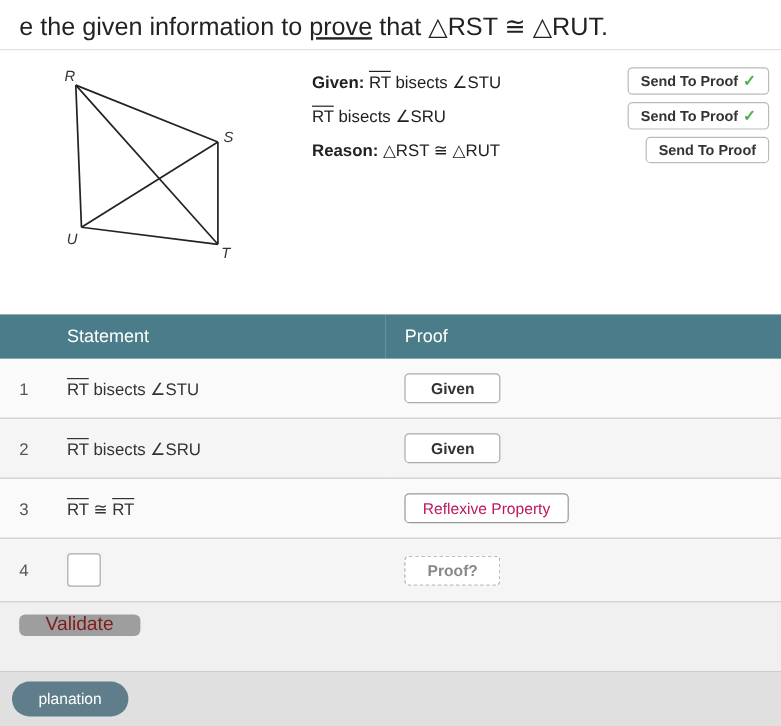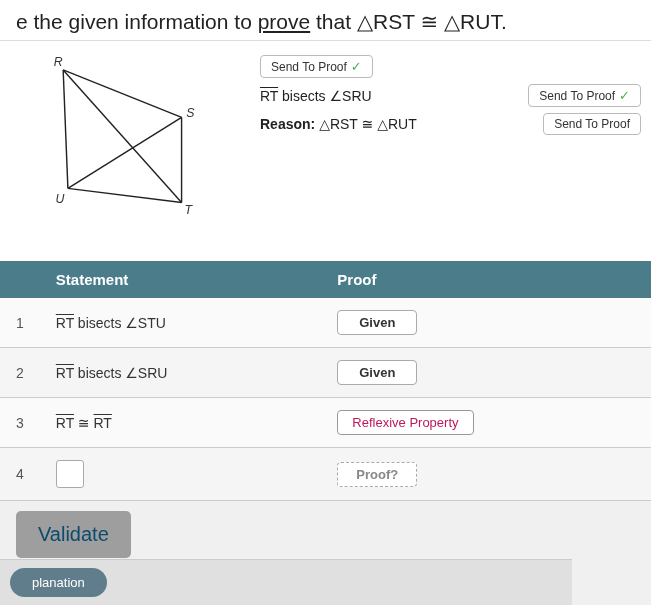--- a/index.html
+++ b/index.html
@@ -62,20 +62,21 @@
       border: 1.5px solid #bbb;
       border-radius: 4px;
       padding: 3px 10px;
       font-size: 12px;
       cursor: pointer;
       display: flex;
       align-items: center;
       gap: 4px;
       white-space: nowrap;
       color: #333;
+      font-weight: bold;
     }
 
     .send-btn .check-icon {
       color: #4caf50;
       font-size: 13px;
     }
 
     .overline { text-decoration: overline; }
 
     
@@ -87,21 +88,21 @@
 
     .proof-table thead tr {
       background: #4a7c8a;
       color: #fff;
     }
 
     .proof-table thead th {
       padding: 10px 16px;
       text-align: left;
       font-size: 15px;
-      font-weight: 700;
+      font-weight: 400;
     }
 
     .proof-table tbody tr {
       border-bottom: 1.5px solid #ccc;
       background: #fafafa;
     }
 
     .proof-table tbody tr:nth-child(even) {
       background: #f5f5f5;
     }
@@ -150,38 +151,38 @@
       height: 28px;
       display: inline-flex;
       align-items: center;
       justify-content: center;
       background: #fff;
       vertical-align: middle;
     }
 
     .validate-btn {
       background: #9e9e9e;
-      color: #0c4a6e;
+      color: #7f1d1d;
       border: none;
       border-radius: 5px;
-      padding: 12px 22px;
-      font-size: 20px;
+      padding: 0 22px;
+      font-size: 16px;
       cursor: pointer;
       margin: 10px 16px;
     }
 
     .bottom-bar {
       display: flex;
       gap: 10px;
       padding: 8px 10px;
       background: #e0e0e0;
       border-top: 1px solid #ccc;
       position: fixed;
       bottom: 0;
-      width: 572px;
+      width: 651px;
     }
 
     .bottom-btn {
       background: #607d8b;
       color: #fff;
       border: none;
       border-radius: 20px;
       padding: 7px 22px;
       font-size: 13px;
       cursor: pointer;
@@ -218,20 +219,21 @@
 
       <text x="40" y="16" font-size="13" font-style="italic" fill="#333">R</text>
       <text x="180" y="70" font-size="13" font-style="italic" fill="#333">S</text>
       <text x="42" y="160" font-size="13" font-style="italic" fill="#333">U</text>
       <text x="178" y="172" font-size="13" font-style="italic" fill="#333">T</text>
     </svg>
   </div>
 
   <div class="given-prove-area">
     <div class="given-row">
+      <span><strong>Given:</strong> <span class="overline">RT</span><span> bisects ∠STU</span></span>
       <button class="send-btn">
         <span>Send To Proof</span>
         <span class="check-icon">✓</span>
       </button>
     </div>
     <div class="given-row">
       <span><span class="overline">RT</span><span> bisects ∠SRU</span></span>
       <button class="send-btn">
         <span>Send To Proof</span>
         <span class="check-icon">✓</span>

